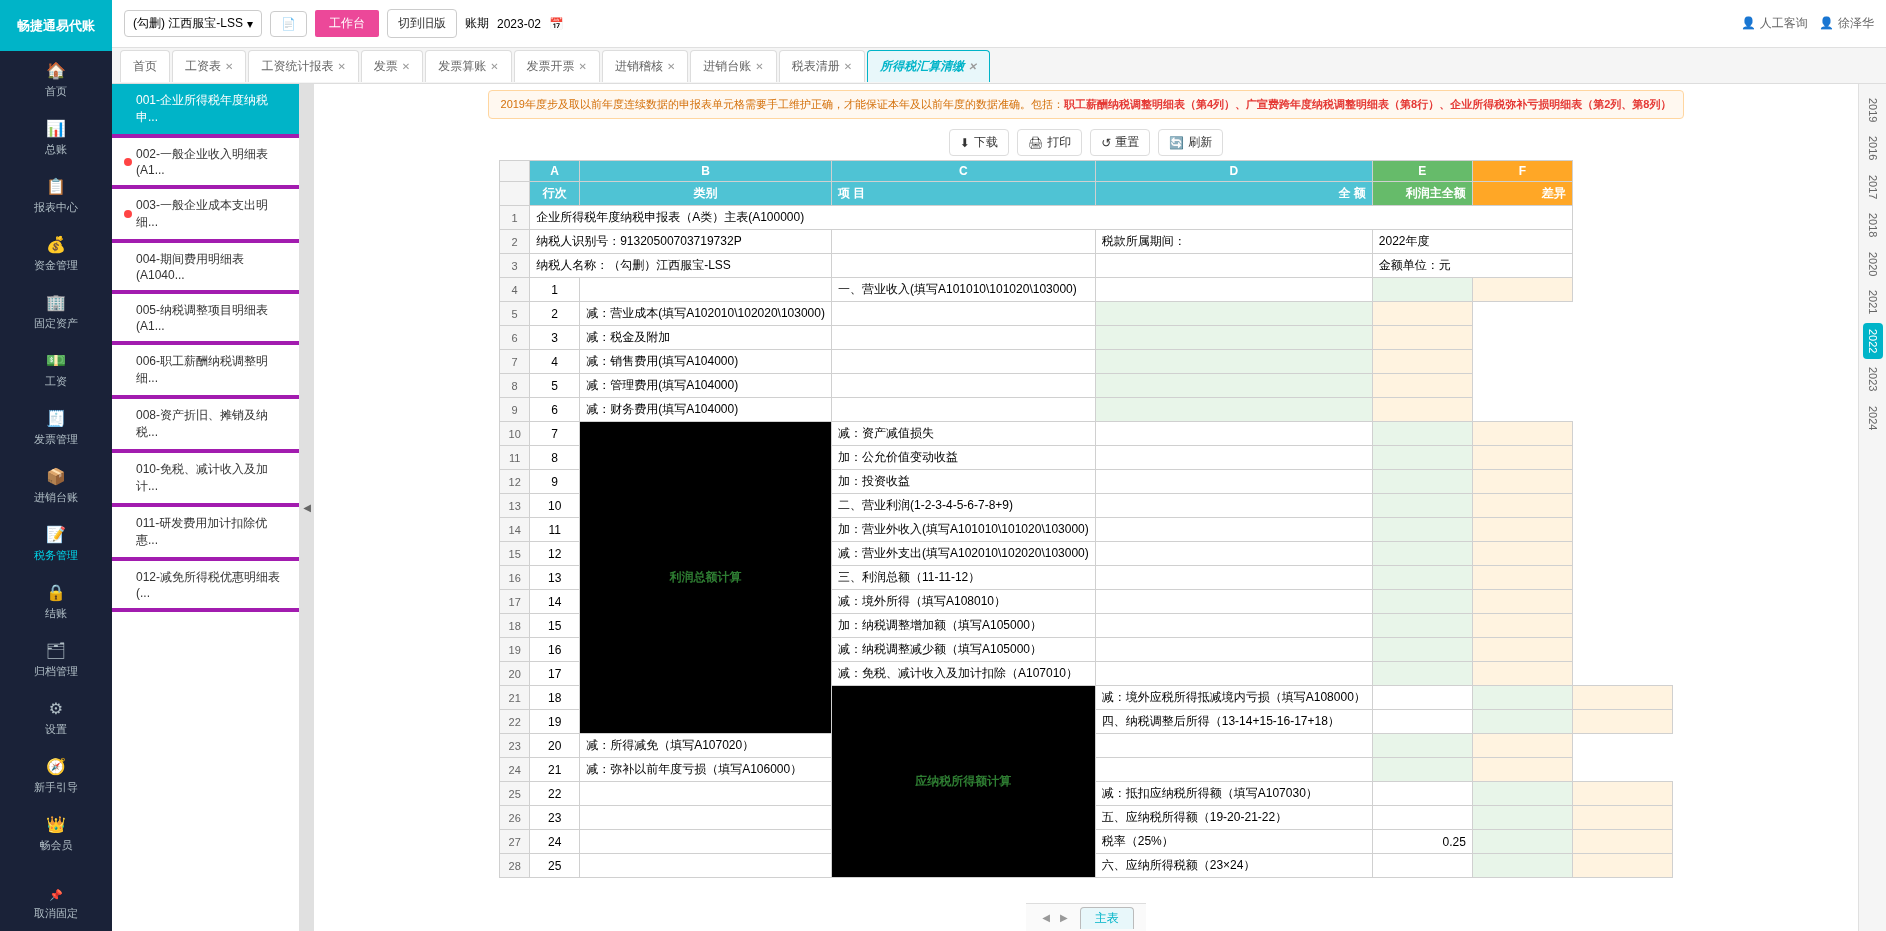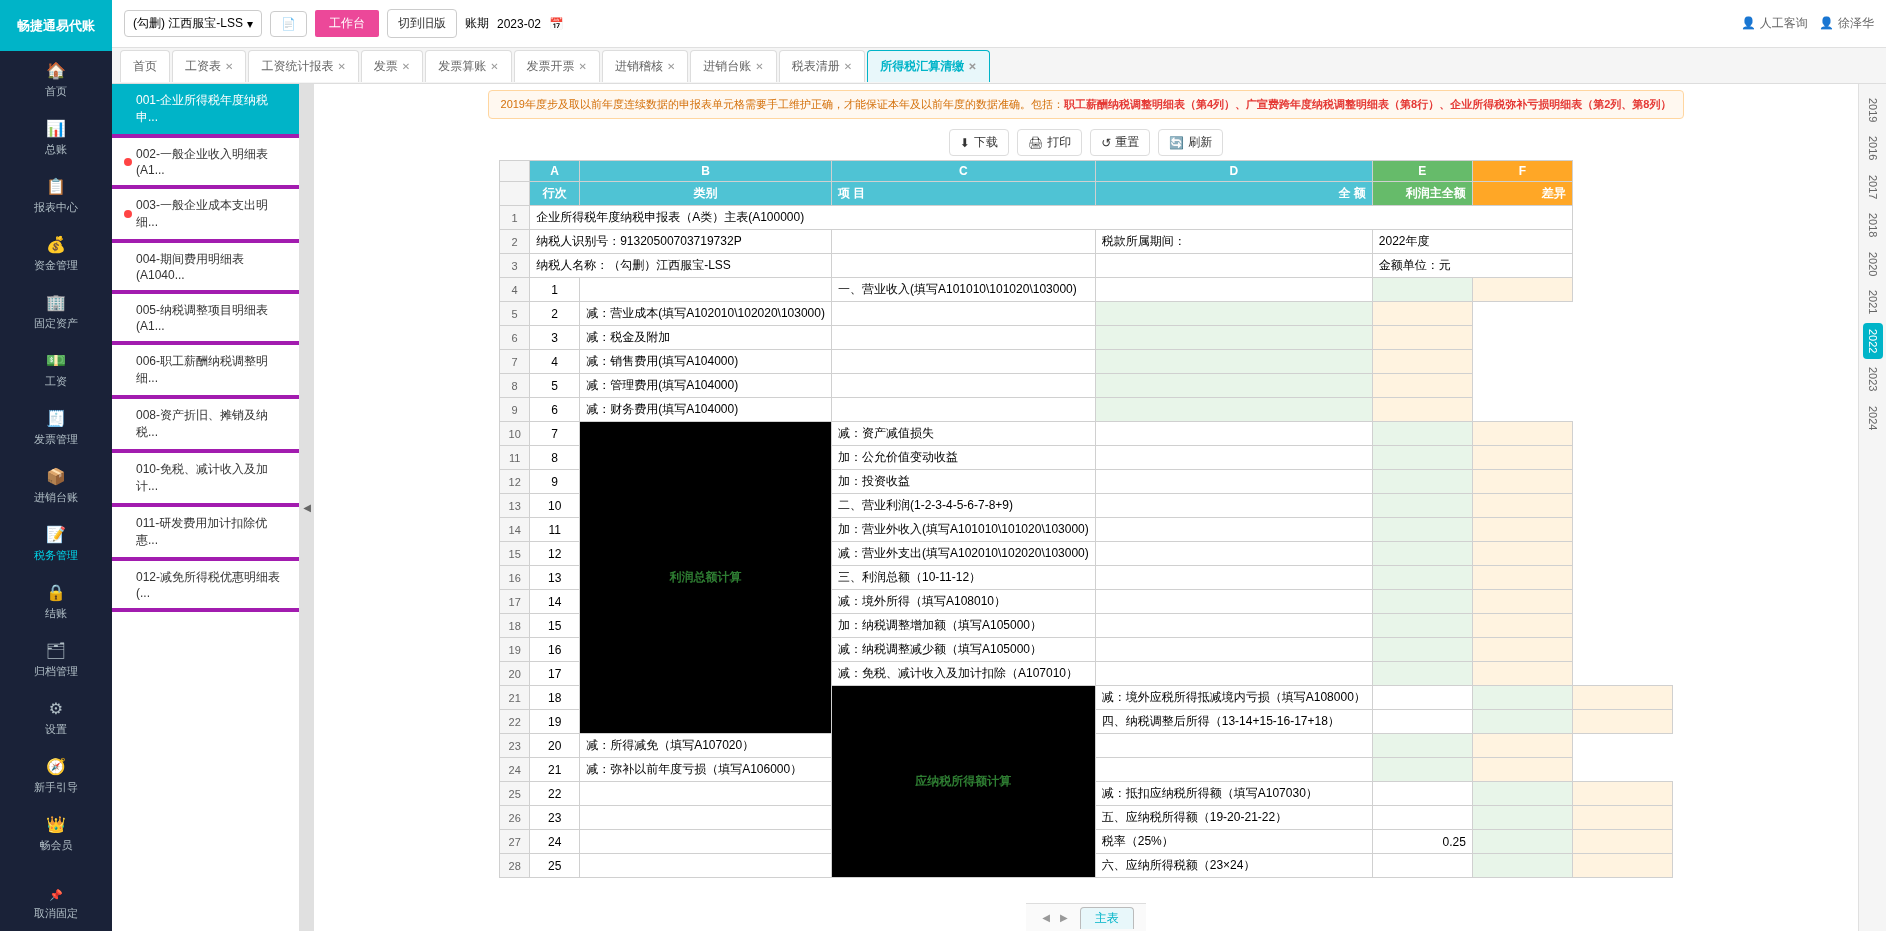--- a/index.html
+++ b/index.html
@@ -22,21 +22,21 @@
     
     .top-bar { height: 48px; background: #fff; display: flex; align-items: center; padding: 16px 12px; gap: 8px; border-bottom: 1px solid #e0e0e0; flex-shrink: 0; }
     .company-selector { display: flex; align-items: center; gap: 4px; border: 1px solid #ccc; border-radius: 4px; padding: 4px 8px; font-size: 12px; cursor: pointer; background: #fff; }
     .btn-primary { background: #ec4899; color: #fff; border: none; border-radius: 2px; padding: 5px 14px; cursor: pointer; font-size: 12px; }
     .btn-outline { background: #fff; color: #333; border: 1px solid #ccc; border-radius: 4px; padding: 5px 10px; cursor: pointer; font-size: 12px; }
     .top-bar-right { margin-left: auto; display: flex; align-items: center; gap: 12px; font-size: 12px; color: #666; }
 
     
     .tab-bar { height: 36px; background: #f5f5f5; display: flex; align-items: center; padding: 0 8px; border-bottom: 1px solid #ddd; flex-shrink: 0; gap: 2px; }
     .tab { display: flex; align-items: center; padding: 0 12px; height: 32px; background: #fff; border: 1px solid #ddd; border-bottom: none; border-radius: 4px 4px 0 0; cursor: pointer; font-size: 12px; gap: 4px; color: #666; }
-    .tab.active { background: #e8f7fa; color: #00b4c8; border-color: #00b4c8; font-weight: bold; }
+    .tab.active { background: #e8f7fa; color: #00b4c8; border-color: #00b4c8; font-weight: bold; font-style: italic; }
     .tab-close { color: #999; font-size: 10px; cursor: pointer; }
 
     
     .content-area { flex: 1; display: flex; overflow: hidden; }
 
     
     .left-panel { width: 188px; background: #fff; border-right: 1px solid #e0e0e0; overflow-y: auto; flex-shrink: 0; }
     .left-panel-item { padding: 8px 12px; font-size: 12px; cursor: pointer; color: #333; border-bottom: 4px solid #a21caf; display: flex; align-items: center; gap: 4px; }
     .left-panel-item.active { background: #00b4c8; color: #fff; }
     .left-panel-item .dot { width: 8px; height: 8px; border-radius: 50%; background: #f44; flex-shrink: 0; }
@@ -426,21 +426,21 @@
                   <td class="row-num">15</td>
                   <td class="col-hang">12</td>
                   <td class="col-xm">减：营业外支出(填写A102010\102020\103000)</td>
                   <td class="col-je"></td>
                   <td class="col-lrje"></td>
                   <td class="col-cy"></td>
                 </tr>
                 <tr>
                   <td class="row-num">16</td>
                   <td class="col-hang">13</td>
-                  <td class="col-xm">三、利润总额（10-11-12）</td>
+                  <td class="col-xm">三、利润总额（11-11-12）</td>
                   <td class="col-je"></td>
                   <td class="col-lrje"></td>
                   <td class="col-cy"></td>
                 </tr>
                 <tr>
                   <td class="row-num">17</td>
                   <td class="col-hang">14</td>
                   <td class="col-xm">减：境外所得（填写A108010）</td>
                   <td class="col-je"></td>
                   <td class="col-lrje"></td>

